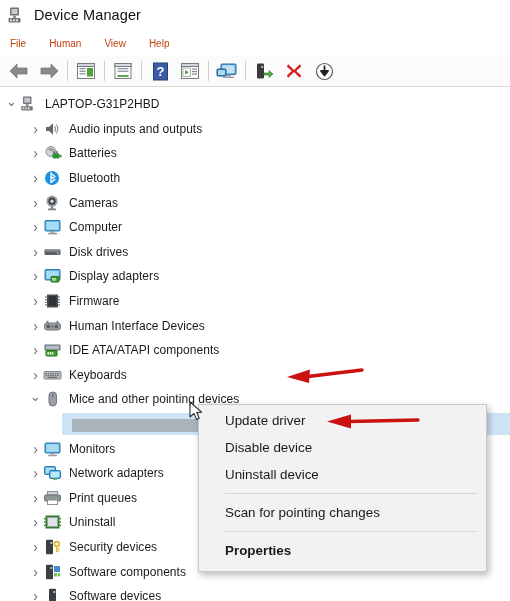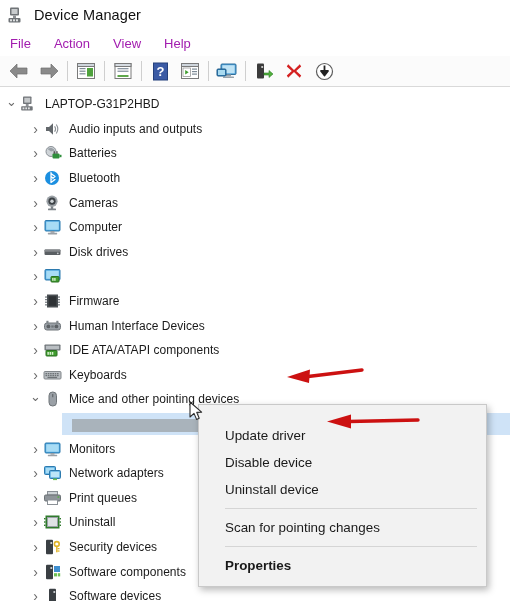--- a/index.html
+++ b/index.html
@@ -40,22 +40,22 @@
 
   
   .menubar {
     height: 26px;
     display: flex;
     align-items: center;
     padding-left: 7px;
     background: #ffffff;
   }
   .menu-item {
-    font-size: 13px;
-    color: #a21caf;
+    font-size: 10px;
+    color: #c2410c;
     padding: 2px 10px 2px 3px;
     margin-right: 10px;
     cursor: default;
   }
 
   
   .toolbar {
     height: 30px;
     display: flex;
     align-items: center;
@@ -142,21 +142,21 @@
 
   
   .ctxmenu {
     position: absolute;
     left: 198px;
     top: 404px;
     width: 287px;
     background: #f2f2f2;
     border: 1px solid #c9c9c9;
     box-shadow: 2px 3px 7px rgba(0,0,0,.28);
-    padding: 17px 0 7px 0;
+    padding: 2px 0 7px 0;
     z-index: 40;
   }
   .ctx-item {
     height: 27px;
     display: flex;
     align-items: center;
     padding-left: 26px;
     font-size: 13.4px;
     color: #1a1a1a;
   }
@@ -196,21 +196,21 @@
       <rect x="4" y="14.3" width="2" height="2" fill="#dfe1e2"></rect>
       <rect x="7" y="14.3" width="2" height="2" fill="#dfe1e2"></rect>
       <rect x="10" y="14.3" width="2" height="2" fill="#dfe1e2"></rect>
     </svg>
   </div>
   <div class="title-text">Device Manager</div>
 </div>
 
 <div class="menubar">
   <div class="menu-item">File</div>
-  <div class="menu-item">Action</div>
+  <div class="menu-item">Human</div>
   <div class="menu-item">View</div>
   <div class="menu-item">Help</div>
 </div>
 
 <div class="toolbar">
 
   <div class="tb-btn">
     <svg width="22" height="18" viewBox="0 0 22 18">
       <path d="M9 2 L2 9 L9 16 L9 12 L19 12 L19 6 L9 6 Z" fill="#8a8a8a" stroke="#6f6f6f" stroke-width=".7"></path>
     </svg>
@@ -404,20 +404,21 @@
     <span class="chev right"></span>
     <span class="ico">
       <svg width="19" height="18" viewBox="0 0 19 18">
         <rect x="2" y="2.5" width="15" height="10.5" rx="1" fill="#4aa3dd" stroke="#2d7aae"></rect>
         <rect x="3.2" y="3.7" width="12.6" height="8.1" fill="#a8dcf5"></rect>
         <rect x="8" y="9.5" width="8" height="5.5" rx=".7" fill="#3f9c2e" stroke="#2b6f20"></rect>
         <rect x="9.2" y="11" width="1.4" height="2.8" fill="#d7efcf"></rect>
         <rect x="11.2" y="11" width="1.4" height="2.8" fill="#d7efcf"></rect>
       </svg>
     </span>
+    <span class="label">Display adapters</span>
   </div>
 
   <div class="row lvl1">
     <span class="chev right"></span>
     <span class="ico">
       <svg width="19" height="18" viewBox="0 0 19 18">
         <rect x="4" y="2.5" width="11" height="13" fill="#4a4f53"></rect>
         <rect x="5.6" y="4.2" width="7.8" height="9.6" fill="#2e3235"></rect>
         <g fill="#7d8388">
           <rect x="2" y="4.4" width="2" height="1.3"></rect>

